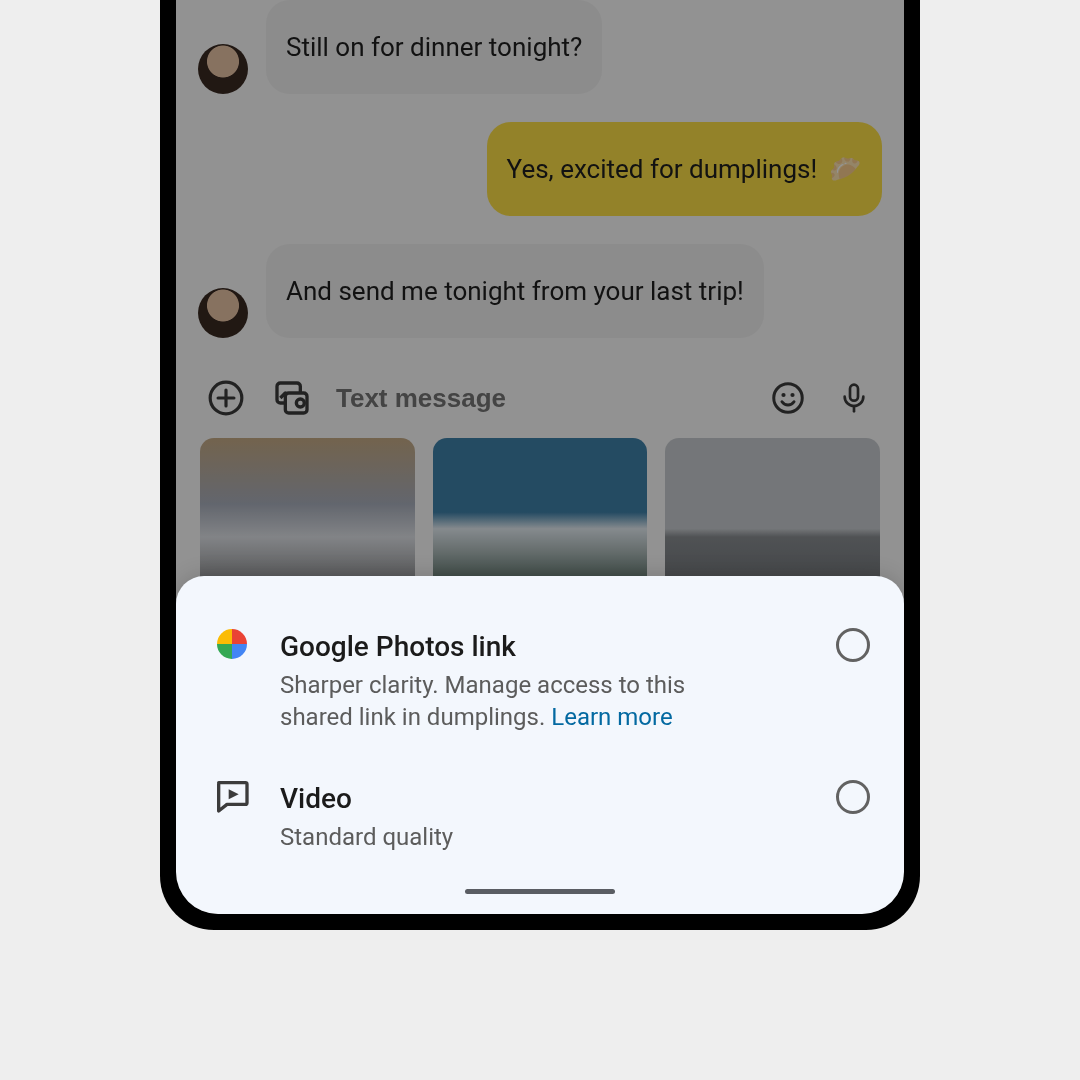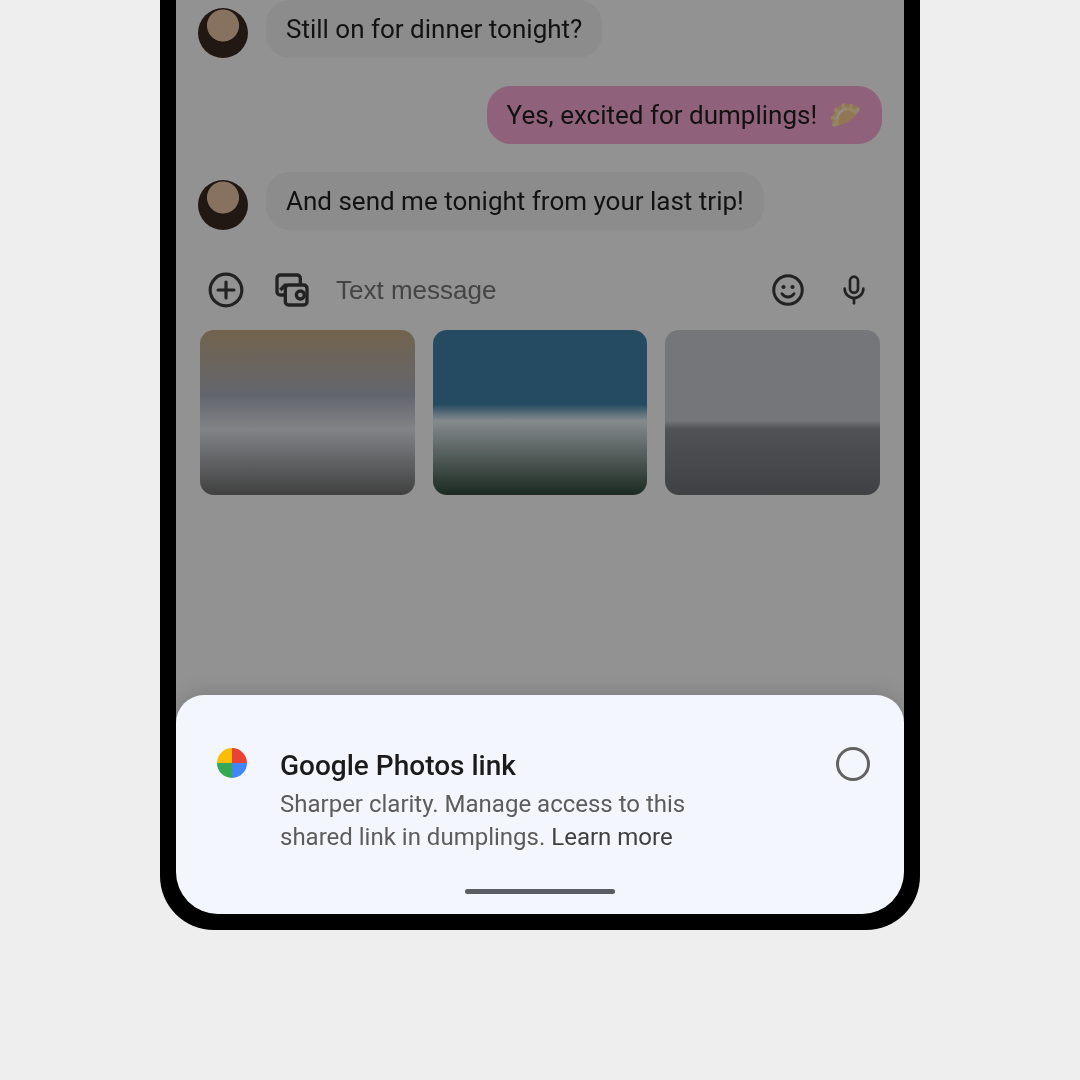--- a/index.html
+++ b/index.html
@@ -46,26 +46,26 @@
   .row.out { justify-content: flex-end; }
   .avatar {
     width: 50px; height: 50px; border-radius: 50%;
     background: radial-gradient(circle at 50% 35%, #e9c4a6 0 38%, #3a2a22 40% 100%);
     flex: 0 0 50px;
     margin-right: 18px;
   }
   .bubble-in, .bubble-out {
     font-size: 26px;
     color: #1f1f1f;
-    padding: 14px 20px;
+    padding: 32px 20px;
     border-radius: 24px;
     background: #f1f1f1;
     max-width: 540px;
   }
-  .bubble-out { background: #f9a8d4; }
+  .bubble-out { background: #fde047; }
   .emoji { margin-left: 6px; }
   
   .compose {
     display: flex;
     align-items: center;
     gap: 22px;
     padding: 8px 6px 16px 6px;
     margin-top: 10px;
   }
   .icon-btn {
@@ -74,20 +74,21 @@
     color: #3c3c3c;
   }
   .compose-input {
     flex: 1;
     height: 48px;
     border: none;
     background: transparent;
     font-size: 26px;
     color: #be185d;
     outline: none;
+    font-weight: bold;
   }
   
   .thumbs {
     display: flex;
     gap: 18px;
     padding: 0 2px;
   }
   .thumb {
     flex: 1 1 0;
     height: 165px;
@@ -127,21 +128,21 @@
     color: #1b1b1b;
     margin-bottom: 6px;
     margin-top: 12px;
   }
   .opt-sub {
     font-size: 24px;
     color: #5c5c5c;
     line-height: 1.35;
     max-width: 440px;
   }
-  .opt-sub a { color: #404040; text-decoration: none; }
+  .opt-sub a { color: #0369a1; text-decoration: none; }
   .radio {
     width: 34px; height: 34px;
     border: 3px solid #626262;
     border-radius: 50%;
     flex: 0 0 34px;
     margin-top: 10px;
   }
   .nav-handle {
     width: 150px; height: 5px;
     background: #5a5d63;
@@ -234,17 +235,32 @@
         </div>
         <div class="opt-body">
           <div class="opt-title">Google Photos link</div>
           <div class="opt-sub">
             <span>Sharper clarity. Manage access to this shared link in dumplings. </span><a href="#">Learn more</a>
           </div>
         </div>
         <div class="radio"></div>
       </div>
 
+      <div class="option">
+        <div class="opt-icon">
+          <svg width="40" height="40" viewBox="0 0 24 24">
+            <path d="M4 4h16a1 1 0 0 1 1 1v11a1 1 0 0 1-1 1H9l-5 4V5a1 1 0 0 1 1-1z" fill="none" stroke="#3c3c3c" stroke-width="2" stroke-linejoin="round"></path>
+            <path d="M10 8l6 3-6 3z" fill="#3c3c3c"></path>
+          </svg>
+        </div>
+        <div class="opt-body">
+          <div class="opt-title">Video</div>
+          <div class="opt-sub">
+            <span>Standard quality</span>
+          </div>
+        </div>
+        <div class="radio"></div>
+      </div>
       <div class="nav-handle"></div>
     </div>
 
   </div>
 </div>
 
 </body></html>

